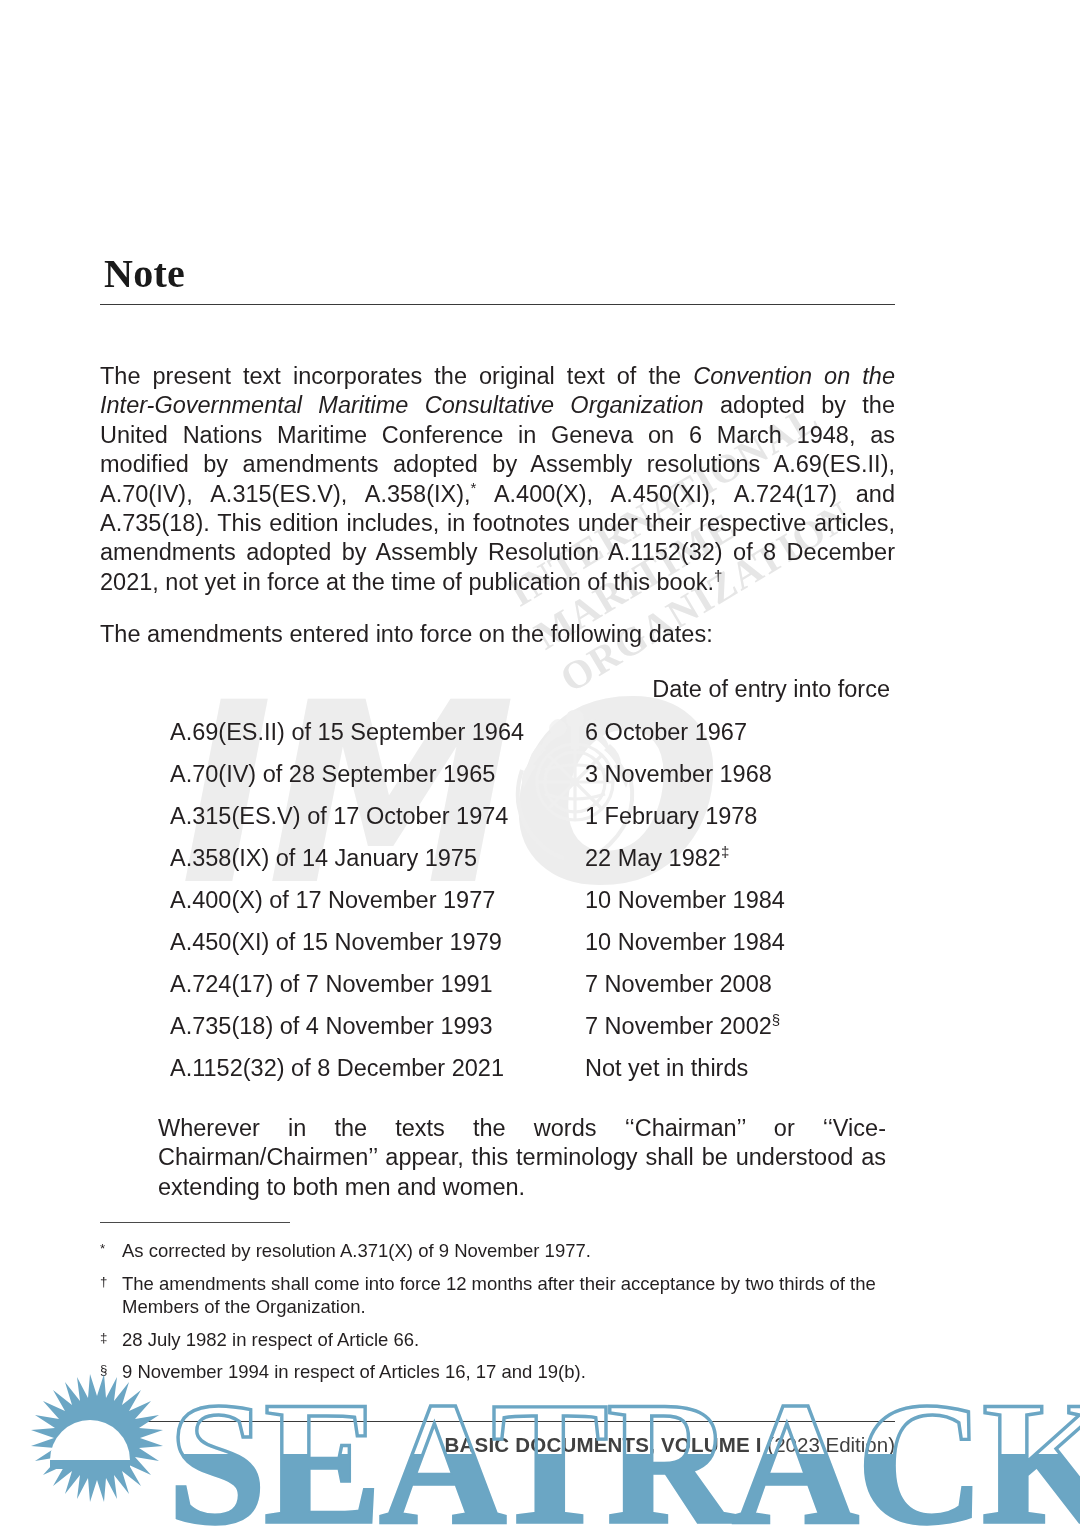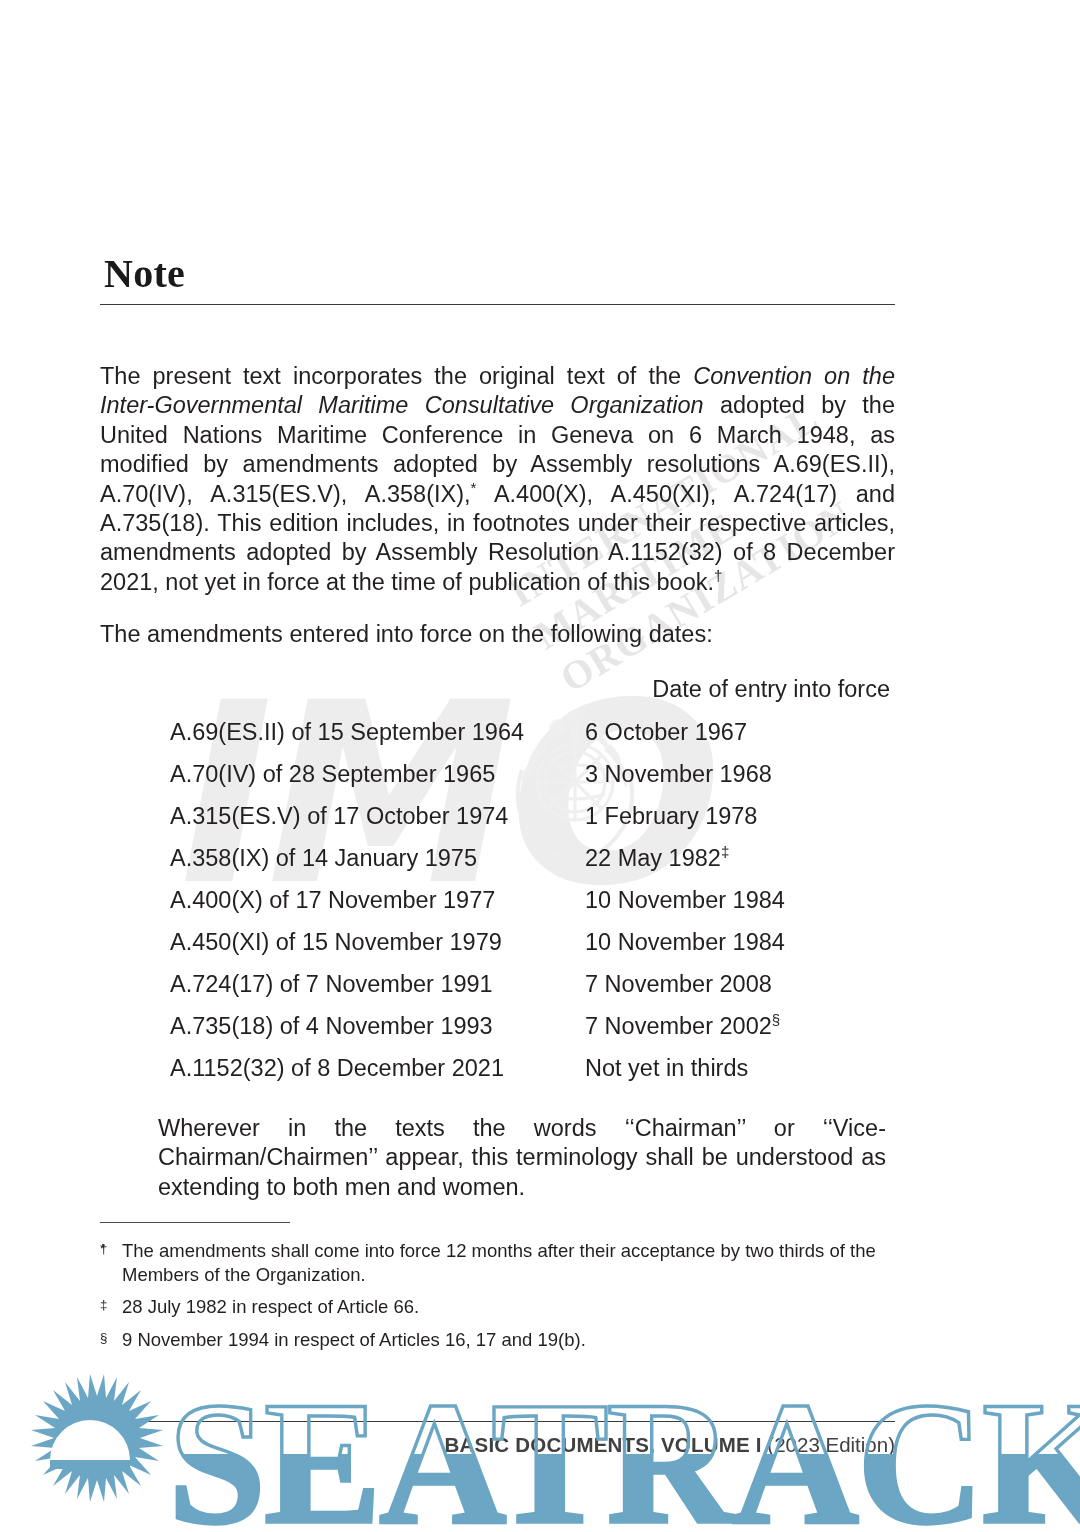--- a/index.html
+++ b/index.html
@@ -351,21 +351,21 @@
       </tbody>
     </table>
   </div>
 
   <div class="closing">
     <p>Wherever in the texts the words ‘‘Chairman’’ or ‘‘Vice-Chairman/Chairmen’’ appear, this terminology shall be understood as extending to both men and women.</p>
   </div>
 
   <div class="footnotes">
     <div class="fn-rule"></div>
-    <p class="fn"><span class="marker">*</span></p>
+    <p class="fn"><span class="marker">*</span><span>As corrected by resolution A.371(X) of 9 November 1977.</span></p>
     <p class="fn"><span class="marker">†</span><span>The amendments shall come into force 12 months after their acceptance by two thirds of the Members of the Organization.</span></p>
     <p class="fn"><span class="marker">‡</span><span>28 July 1982 in respect of Article 66.</span></p>
     <p class="fn"><span class="marker">§</span><span>9 November 1994 in respect of Articles 16, 17 and 19(b).</span></p>
   </div>
 
   <div class="footer">
     <div class="footer-rule"></div>
     <div class="footer-row">
       <span class="footer-pageno">2</span>
       <span class="footer-center"><span class="bold">BASIC DOCUMENTS, VOLUME I</span><span class="reg"> (2023 Edition)</span></span>

